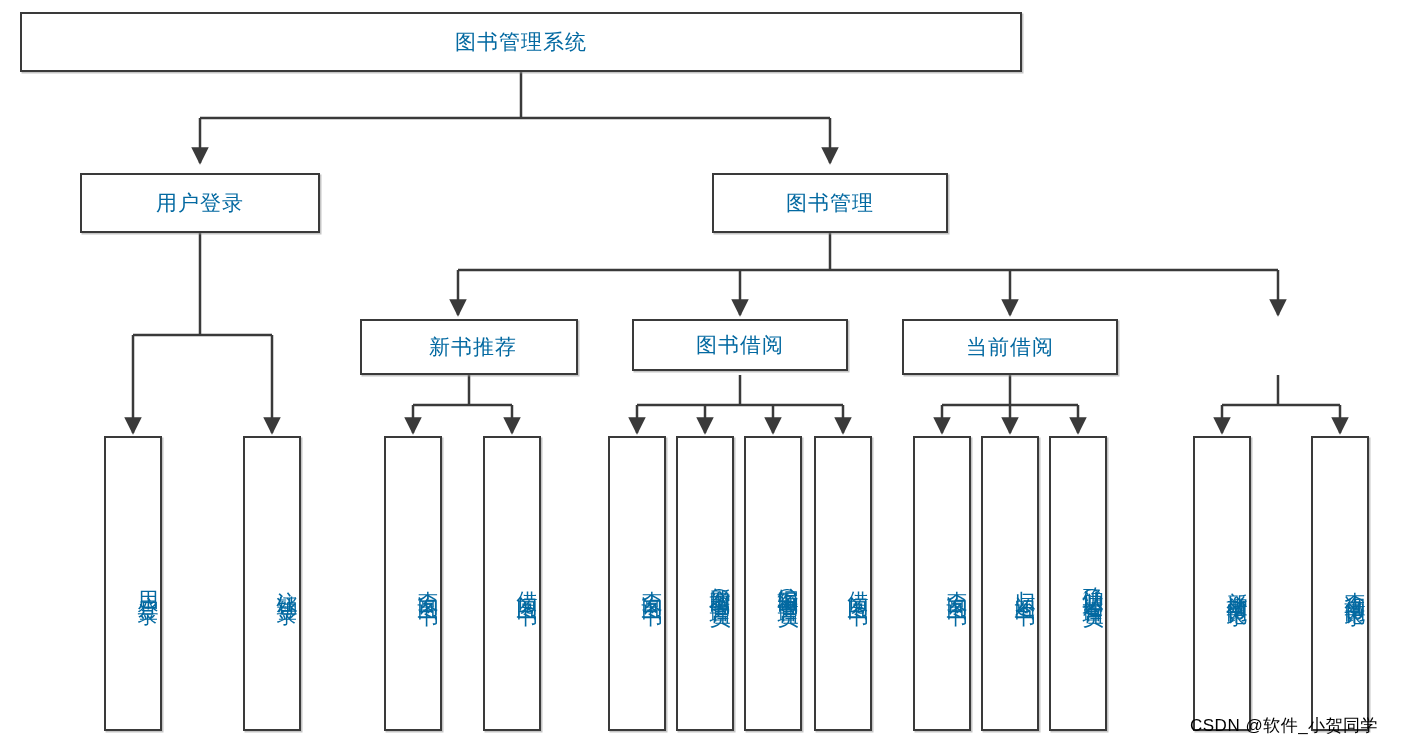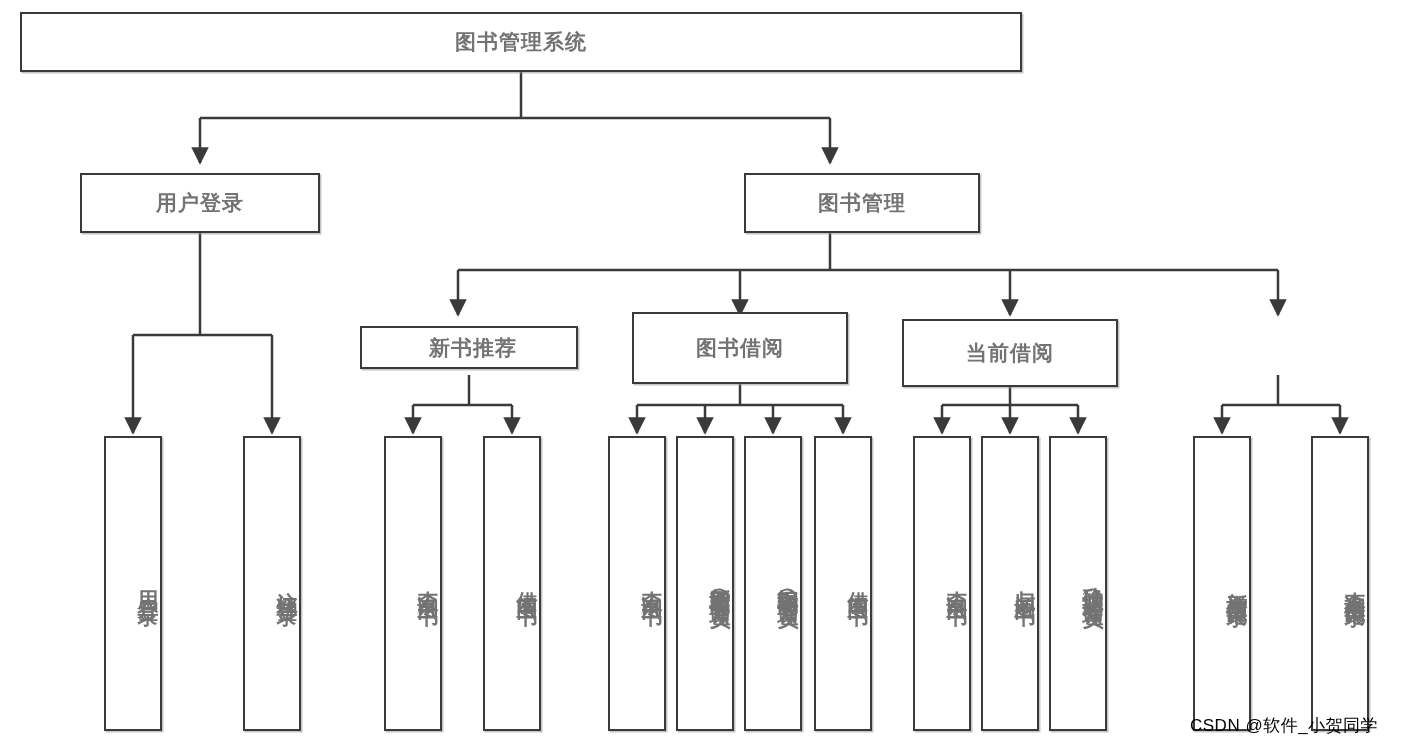--- a/index.html
+++ b/index.html
@@ -23,27 +23,26 @@
     top: 0;
     width: 1405px;
     height: 747px;
     pointer-events: none;
   }
   .node {
     position: absolute;
     box-sizing: border-box;
     border: 2.5px solid #3a3a3a;
     background: #ffffff;
-    color: #737373;
+    color: #0369a1;
     display: flex;
     align-items: center;
     justify-content: center;
     text-align: center;
     box-shadow: 1.5px 1.5px 0 rgba(150,150,150,0.55);
-    font-weight: bold;
   }
   .node.horizontal {
     font-size: 21px;
     letter-spacing: 1px;
     line-height: 1.2;
   }
   .node.vertical {
     writing-mode: vertical-rl;
     text-orientation: upright;
     font-size: 21px;
@@ -120,27 +119,27 @@
       <path d="M 1222 405 L 1222 433" marker-end="url(#arrow)"></path>
       <path d="M 1340 405 L 1340 433" marker-end="url(#arrow)"></path>
 
     </g>
   </svg>
 
   <div class="node horizontal" style="left:20px; top:12px; width:1002px; height:60px;">图书管理系统</div>
 
   <div class="node horizontal" style="left:80px; top:173px; width:240px; height:60px;">用户登录</div>
 
-  <div class="node horizontal" style="left:744px; top:173px; width:236px; height:60px;">图书管理</div>
+  <div class="node horizontal" style="left:712px; top:173px; width:236px; height:60px;">图书管理</div>
 
-  <div class="node horizontal" style="left:360px; top:326px; width:218px; height:43px;padding-left:8px;">新书推荐</div>
+  <div class="node horizontal" style="left:360px; top:319px; width:218px; height:56px;padding-left:8px;">新书推荐</div>
 
-  <div class="node horizontal" style="left:632px; top:312px; width:216px; height:72px;">图书借阅</div>
+  <div class="node horizontal" style="left:632px; top:319px; width:216px; height:52px;">图书借阅</div>
 
-  <div class="node horizontal" style="left:902px; top:319px; width:216px; height:68px;">当前借阅</div>
+  <div class="node horizontal" style="left:902px; top:319px; width:216px; height:56px;">当前借阅</div>
 
 
   <div class="node vertical" style="left:104px; top:436px; width:58px; height:295px;">用户登录</div>
 
   <div class="node vertical" style="left:243px; top:436px; width:58px; height:295px;">注销登录</div>
 
   <div class="node vertical" style="left:384px; top:436px; width:58px; height:295px;">查询图书</div>
 
   <div class="node vertical" style="left:483px; top:436px; width:58px; height:295px;">借阅图书</div>
 

